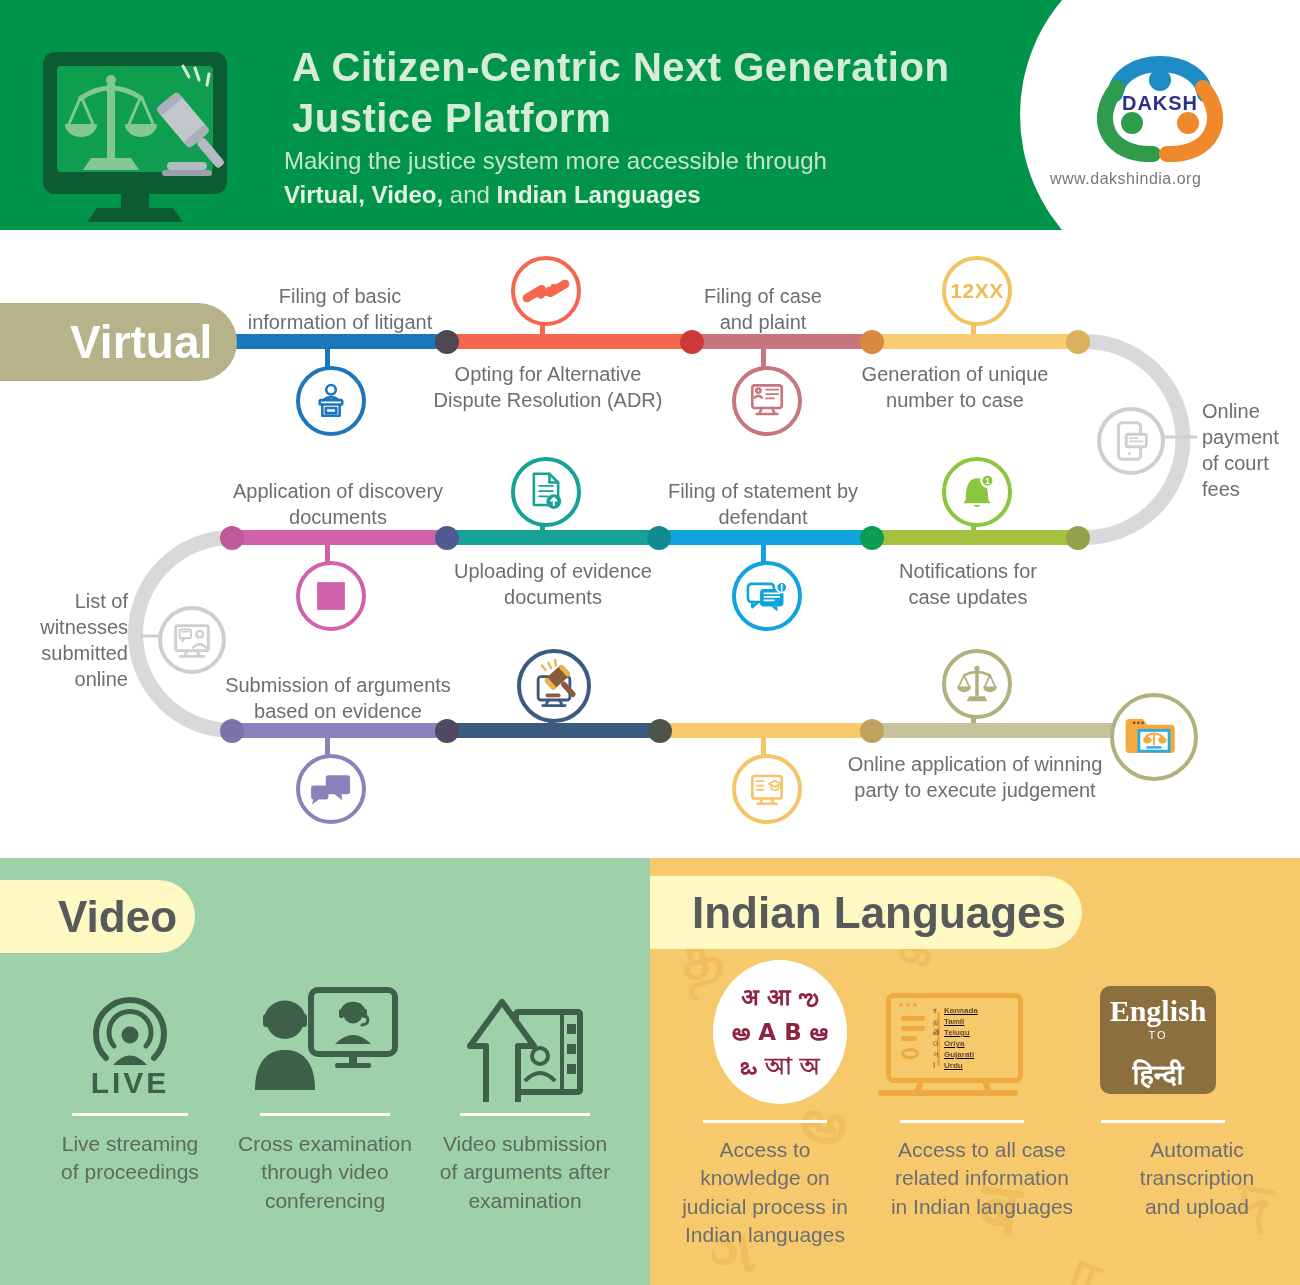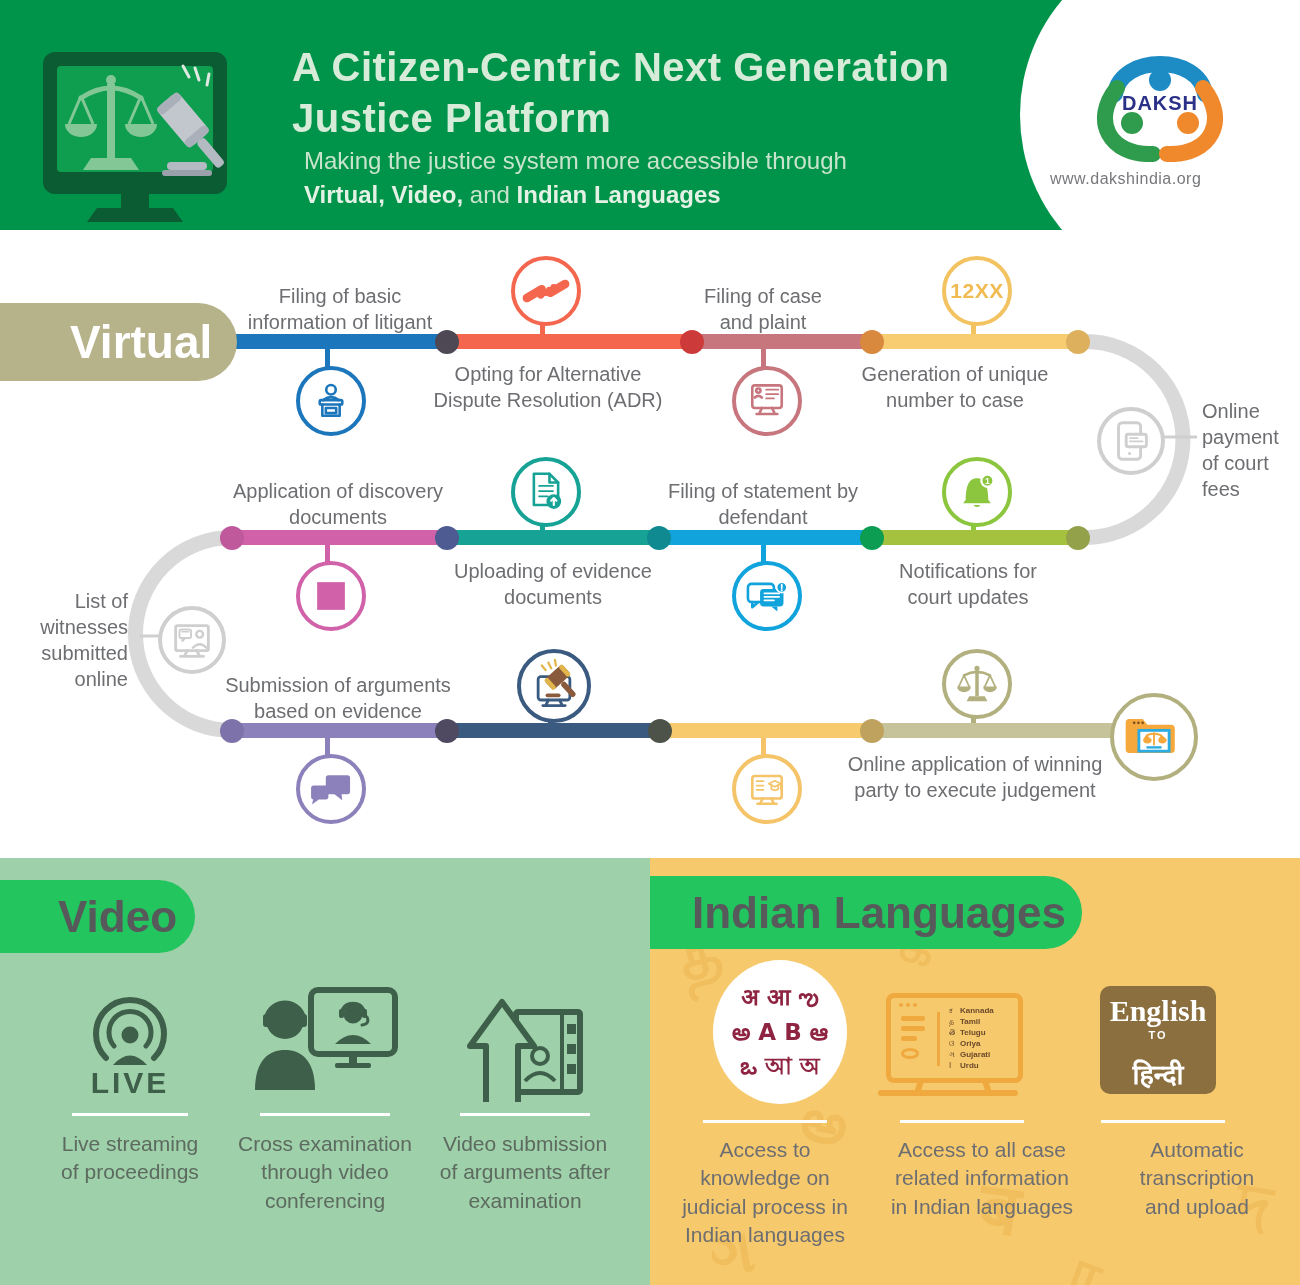--- a/index.html
+++ b/index.html
@@ -4,21 +4,21 @@
 <style>
   html,body{margin:0;padding:0;background:#fff;}
   .page{position:relative;width:1300px;height:1285px;overflow:hidden;background:#fff;
         font-family:"Liberation Sans",sans-serif;}
   
   .header{position:absolute;left:0;top:0;width:1300px;height:230px;background:#00944a;z-index:1;}
   .header-blob{position:absolute;left:1020px;top:-63px;width:356px;height:356px;border-radius:50%;background:#fff;}
   .hero-monitor{position:absolute;left:35px;top:46px;z-index:2;}
   .page-title{position:absolute;left:292px;top:42px;z-index:2;font-size:40px;font-weight:bold;
               color:#d6ebd8;line-height:1.28;white-space:pre-line;letter-spacing:.5px;}
-  .page-subtitle{position:absolute;left:304px;top:144px;z-index:2;font-size:24px;color:#c9e4cd;line-height:1.4;}
+  .page-subtitle{position:absolute;left:284px;top:144px;z-index:2;font-size:24px;color:#c9e4cd;line-height:1.4;}
   .page-subtitle b{color:#e4f2e5;}
   .logo-swoosh{position:absolute;left:1095px;top:42px;z-index:3;}
   .logo-text{position:absolute;left:1110px;top:92px;width:100px;z-index:4;text-align:center;
              font-size:20px;font-weight:bold;color:#2b3187;letter-spacing:1px;}
   .website{position:absolute;left:1050px;top:170px;width:220px;z-index:4;
            font-size:16px;color:#77787b;letter-spacing:.5px;}
   
   .arcs{position:absolute;left:0;top:0;z-index:2;}
   .seg{position:absolute;height:15px;z-index:3;}
   .dot{position:absolute;width:24px;height:24px;border-radius:50%;z-index:5;}
@@ -32,50 +32,50 @@
        text-align:center;z-index:5;}
   .pill{position:absolute;background:#b6b28a;border-radius:0 44px 44px 0;color:#fff;
         font-weight:bold;z-index:7;}
   .v-pill{left:0;top:303px;width:237px;height:78px;font-size:46px;line-height:78px;padding-left:70px;box-sizing:border-box;}
   .badge-circle{font-weight:bold;font-size:21px;color:#f0bb52;letter-spacing:.5px;}
   
   .video-sec{position:absolute;left:0;top:858px;width:650px;height:427px;background:#9ed0a9;z-index:1;}
   .lang-sec{position:absolute;left:650px;top:858px;width:650px;height:427px;background:#f6c96d;z-index:1;overflow:hidden;}
   .pattern-letter{position:absolute;color:#e8ae45;opacity:.4;font-weight:bold;z-index:1;
                   font-family:"DejaVu Sans",sans-serif;}
-  .sec-pill{position:absolute;background:#22c55e;border-radius:0 40px 40px 0;color:#58595b;font-weight:bold;
+  .sec-pill{position:absolute;background:#fef9c3;border-radius:0 40px 40px 0;color:#58595b;font-weight:bold;
             font-size:44px;z-index:8;box-sizing:border-box;}
   .video-pill{left:0;top:880px;width:195px;height:73px;line-height:73px;padding-left:58px;}
   .lang-pill{left:650px;top:876px;width:432px;height:73px;line-height:73px;padding-left:42px;}
   .uline{position:absolute;height:3px;background:#fff;z-index:4;}
   .vlbl{position:absolute;font-size:21px;line-height:1.35;color:#5d6a60;white-space:pre-line;text-align:center;z-index:4;}
   .llbl{position:absolute;font-size:21px;line-height:1.35;color:#6d6e71;white-space:pre-line;text-align:center;z-index:4;}
   .vicon{position:absolute;z-index:4;}
   .live-word{position:absolute;left:78px;top:1066px;width:104px;text-align:center;z-index:4;
              font-size:30px;font-weight:bold;color:#3e5f49;letter-spacing:3px;}
   
   .scripts-circle{position:absolute;left:713px;top:960px;width:134px;height:144px;border-radius:50%;
                   background:#fff;z-index:4;display:flex;align-items:center;justify-content:center;}
   .scripts-circle div{font-family:"DejaVu Sans",sans-serif;font-size:23px;font-weight:bold;color:#8e2441;
                       line-height:1.5;white-space:pre-line;text-align:center;}
   .lang-monitor{position:absolute;left:886px;top:993px;width:137px;height:90px;border:5px solid #f0a93e;
                 border-radius:8px;box-sizing:border-box;z-index:4;}
   .lm-dot{position:absolute;width:4px;height:4px;border-radius:50%;background:#f0a93e;}
   .lm-line{position:absolute;height:5px;background:#f0a93e;border-radius:2px;}
   .lm-oval{position:absolute;left:10px;top:50px;width:18px;height:11px;border:3px solid #f0a93e;border-radius:50%;box-sizing:border-box;}
   .lm-div{position:absolute;left:46px;top:14px;width:3px;height:54px;background:#f0a93e;}
-  .lm-rows{position:absolute;left:58px;top:7px;}
+  .lm-rows{position:absolute;left:42px;top:7px;text-decoration:underline;}
   .lm-row{height:11px;line-height:11px;font-size:8px;color:#6b4a2b;white-space:nowrap;}
   .lm-row .g{display:inline-block;width:11px;font-family:"DejaVu Sans",sans-serif;}
   .lm-row .n{font-weight:bold;}
   .lm-leg{position:absolute;width:6px;height:12px;background:#f0a93e;z-index:4;}
   .lm-base{position:absolute;left:878px;top:1090px;width:140px;height:6px;background:#f0a93e;border-radius:3px;z-index:4;}
   .eng-card{position:absolute;left:1100px;top:986px;width:116px;height:108px;background:#8b6f3f;border-radius:10px;z-index:4;text-align:center;}
   .eng-card .l1{margin-top:8px;font-family:"Liberation Serif",serif;font-weight:bold;font-size:30px;color:#fff;}
-  .eng-card .l2{margin-top:1px;font-size:11px;font-weight:bold;color:#fff;letter-spacing:2px;}
+  .eng-card .l2{margin-top:1px;font-size:11px;font-weight:normal;color:#fff;letter-spacing:2px;}
   .eng-card .l3{margin-top:14px;font-family:"DejaVu Sans",sans-serif;font-weight:bold;font-size:27px;color:#fff;}
 </style>
 </head>
 <body>
 
 <div class="page">
 
   <div class="header">
     <div class="header-blob"></div>
   </div>
@@ -354,21 +354,21 @@
 payment
 of court
 fees</div>
   <div class="lbl" style="left:198px;top:478px;width:280px">Application of discovery
 documents</div>
   <div class="lbl" style="left:413px;top:558px;width:280px">Uploading of evidence
 documents</div>
   <div class="lbl" style="left:623px;top:478px;width:280px">Filing of statement by
 defendant</div>
   <div class="lbl" style="left:828px;top:558px;width:280px">Notifications for
-court updates</div>
+case updates</div>
   <div class="lbl" style="left:198px;top:672px;width:280px">Submission of arguments
 based on evidence</div>
   <div class="lbl" style="left:8px;top:588px;width:120px;text-align:right">List of
 witnesses
 submitted
 online</div>
   <div class="lbl" style="left:825px;top:751px;width:300px">Online application of winning
 party to execute judgement</div>
 
   <div class="video-sec"></div>

